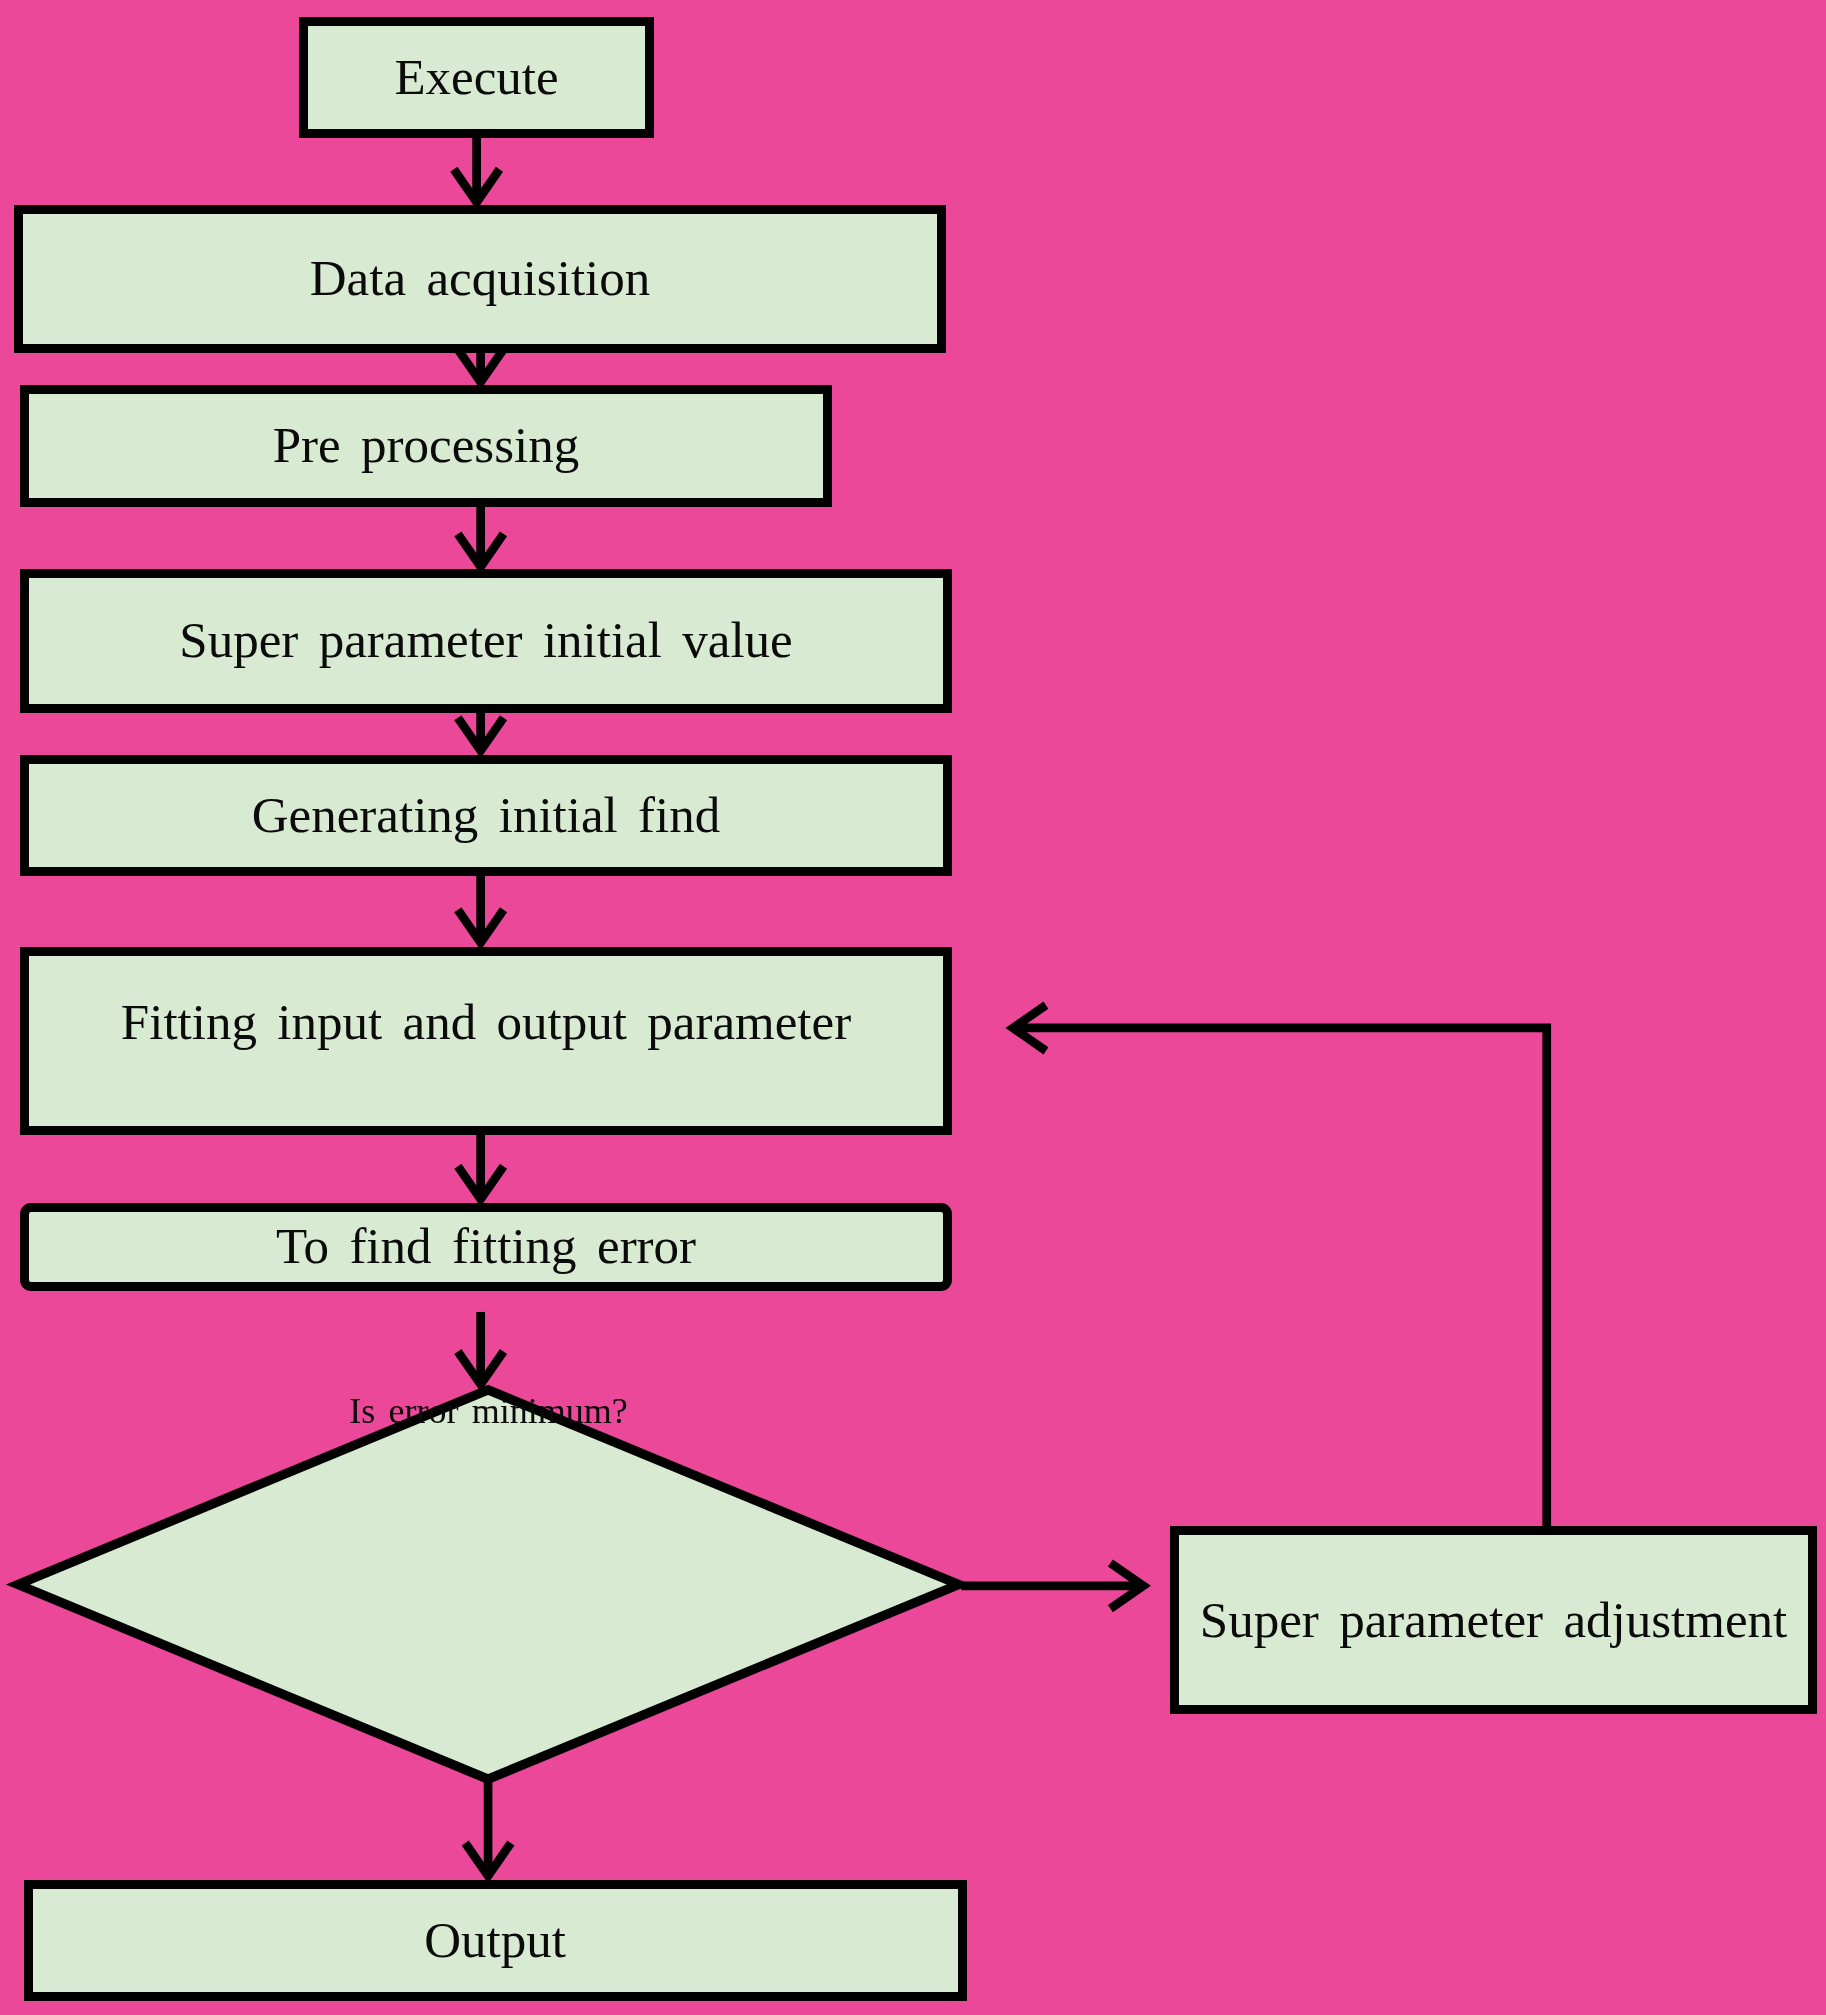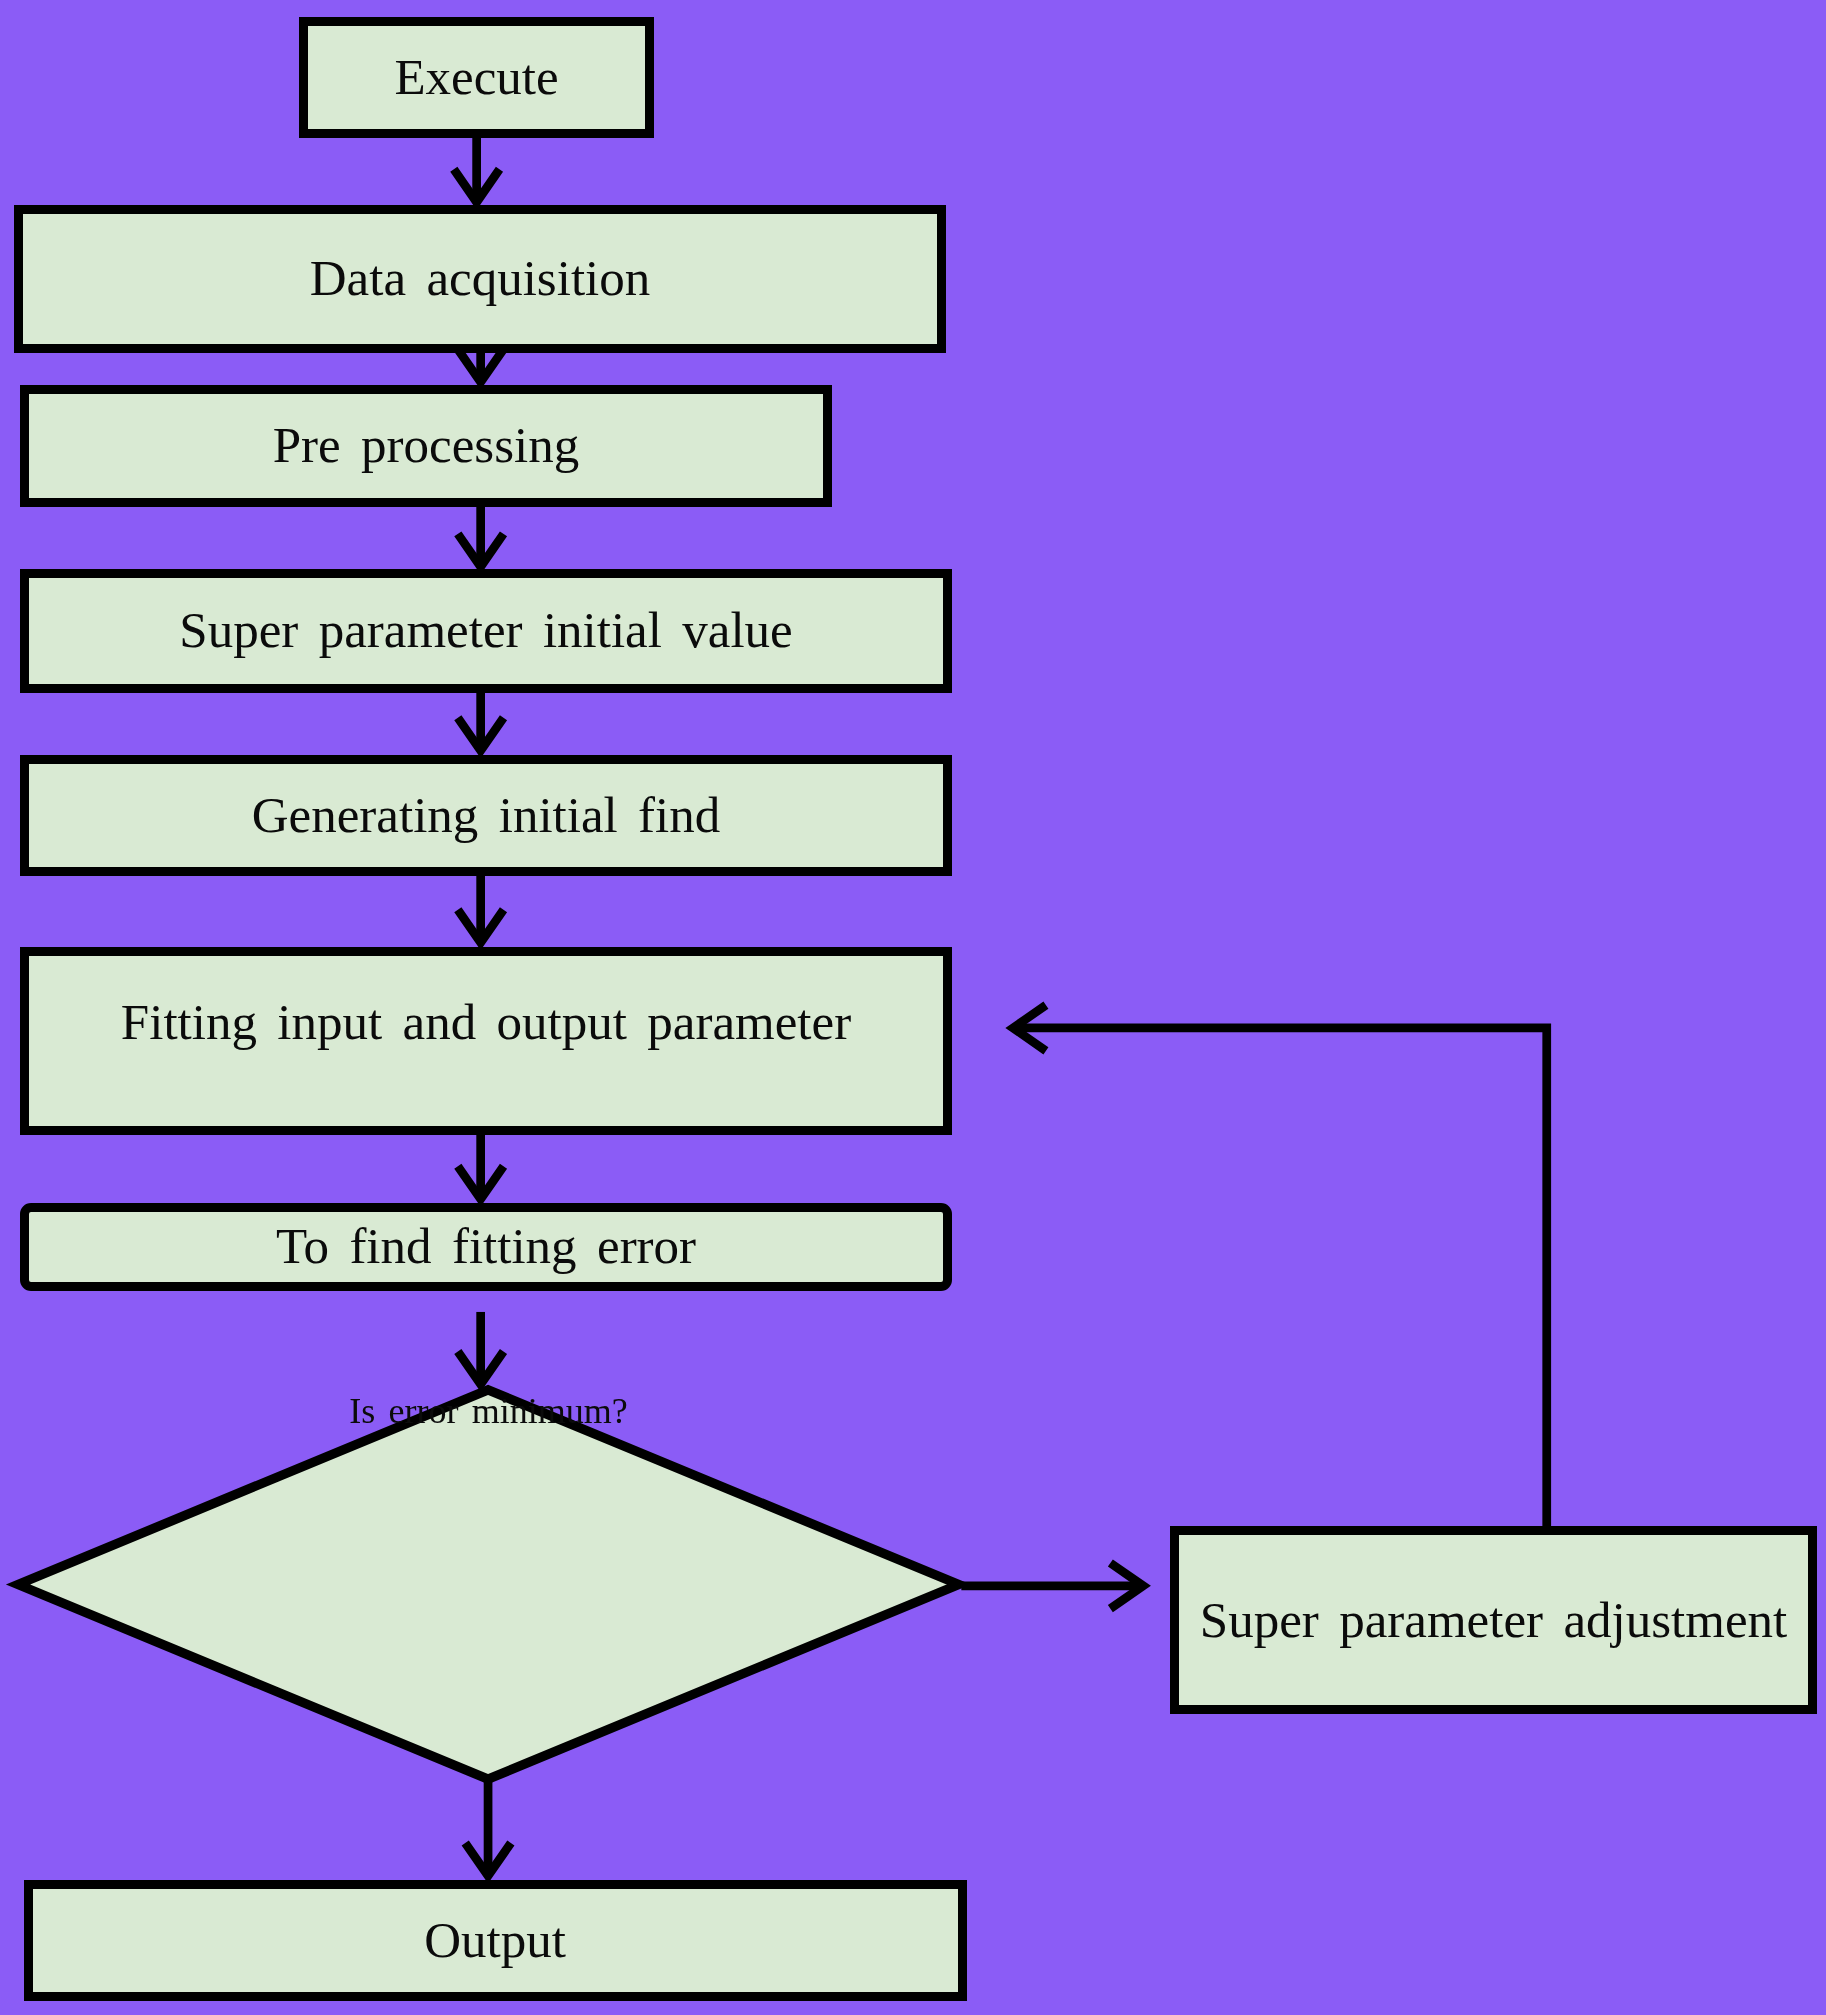--- a/index.html
+++ b/index.html
@@ -1,38 +1,38 @@
 <!DOCTYPE html>
 <html style="font-size:10.7px"><head>
 <meta charset="utf-8">
 <style>
   html,body{margin:0;padding:0;background:#ffffff;}
   .canvas{
     position:relative;
     width:1826px;height:2015px;
-    background:#8b5cf6;
+    background:#ec4899;
     font-family:"Liberation Serif","DejaVu Serif",serif;
     overflow:hidden;
   }
   .connectors{position:absolute;left:0;top:0;width:1826px;height:2015px;}
   .node{
     position:absolute;
     box-sizing:border-box;
     background:#d9ead3;
     border:9.4px solid #000000;
     display:flex;align-items:center;justify-content:center;
     font-size:51px;color:#0b0b0b;
     word-spacing:0.15em;
     text-align:center;
     line-height:1.25;
   }
   .n-execute{left:299px;top:17px;width:355px;height:121px;}
   .n-data{left:14px;top:205px;width:932px;height:148px;}
   .n-pre{left:20px;top:385px;width:812px;height:122px;}
-  .n-superinit{left:20px;top:569px;width:932px;height:124px;}
+  .n-superinit{left:20px;top:569px;width:932px;height:144px;}
   .n-gen{left:20px;top:755px;width:932px;height:121px;}
   .n-fit{left:20px;top:947px;width:932px;height:188px;padding-bottom:36px;align-items:center;}
   .n-find{left:20px;top:1203px;width:932px;height:88px;border-radius:11px;}
   .n-adjust{left:1170px;top:1526px;width:647px;height:188px;}
   .n-output{left:23.5px;top:1880px;width:943px;height:121px;}
   .diamond-label{
     position:absolute;left:18px;top:1390px;width:941px;height:389px;
     display:flex;align-items:flex-start;justify-content:center;
     padding-bottom:54px;box-sizing:border-box;
     font-size:36px;color:#0b0b0b;word-spacing:0.12em;

